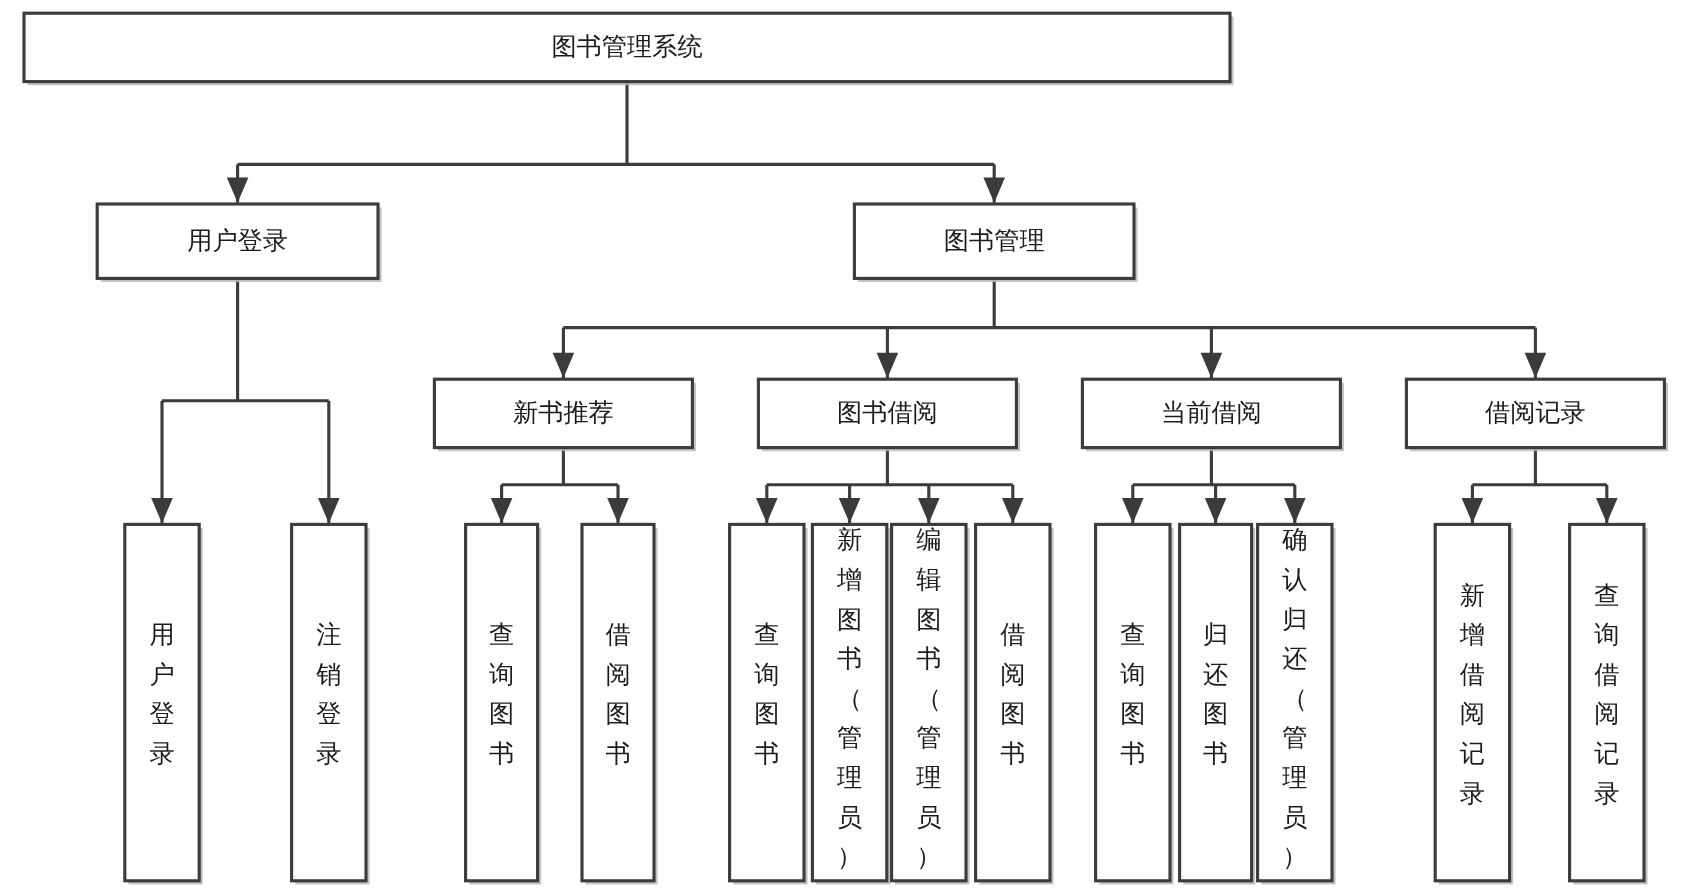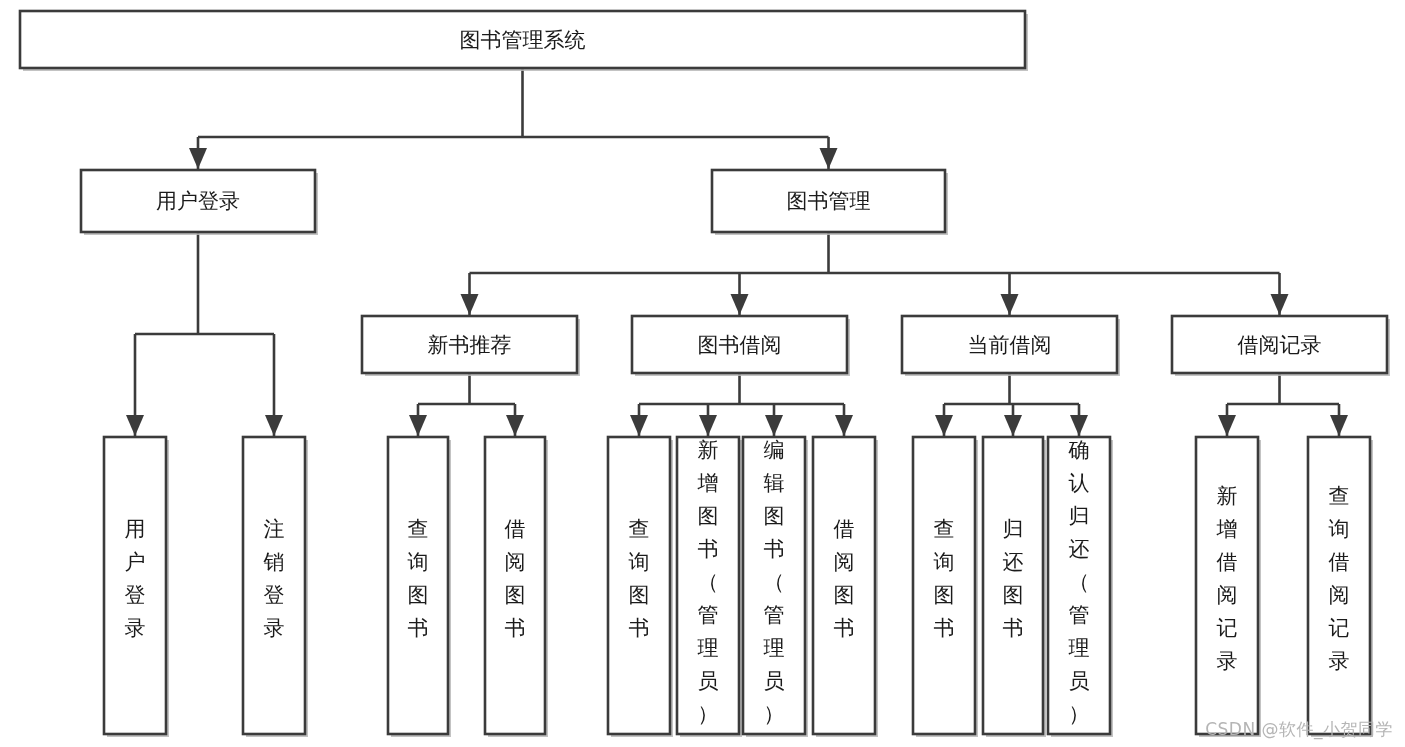--- a/index.html
+++ b/index.html
@@ -228,14 +228,13 @@
           <rect x="1196" y="437" width="62" height="297" class="node-box"></rect>
           <text x="1227" class="node-label-vertical"><tspan x="1227" y="503">新</tspan><tspan x="1227" y="536">增</tspan><tspan x="1227" y="569">借</tspan><tspan x="1227" y="602">阅</tspan><tspan x="1227" y="635">记</tspan><tspan x="1227" y="668">录</tspan></text>
         </g>
         <g>
           <rect x="1311" y="440" width="62" height="297" class="node-shadow"></rect>
           <rect x="1308" y="437" width="62" height="297" class="node-box"></rect>
           <text x="1339" class="node-label-vertical"><tspan x="1339" y="503">查</tspan><tspan x="1339" y="536">询</tspan><tspan x="1339" y="569">借</tspan><tspan x="1339" y="602">阅</tspan><tspan x="1339" y="635">记</tspan><tspan x="1339" y="668">录</tspan></text>
         </g>
       </g>
   </svg>
-  <div class="watermark">CSDN @软件_小贺同学</div>
 </div>
 
 </body></html>

